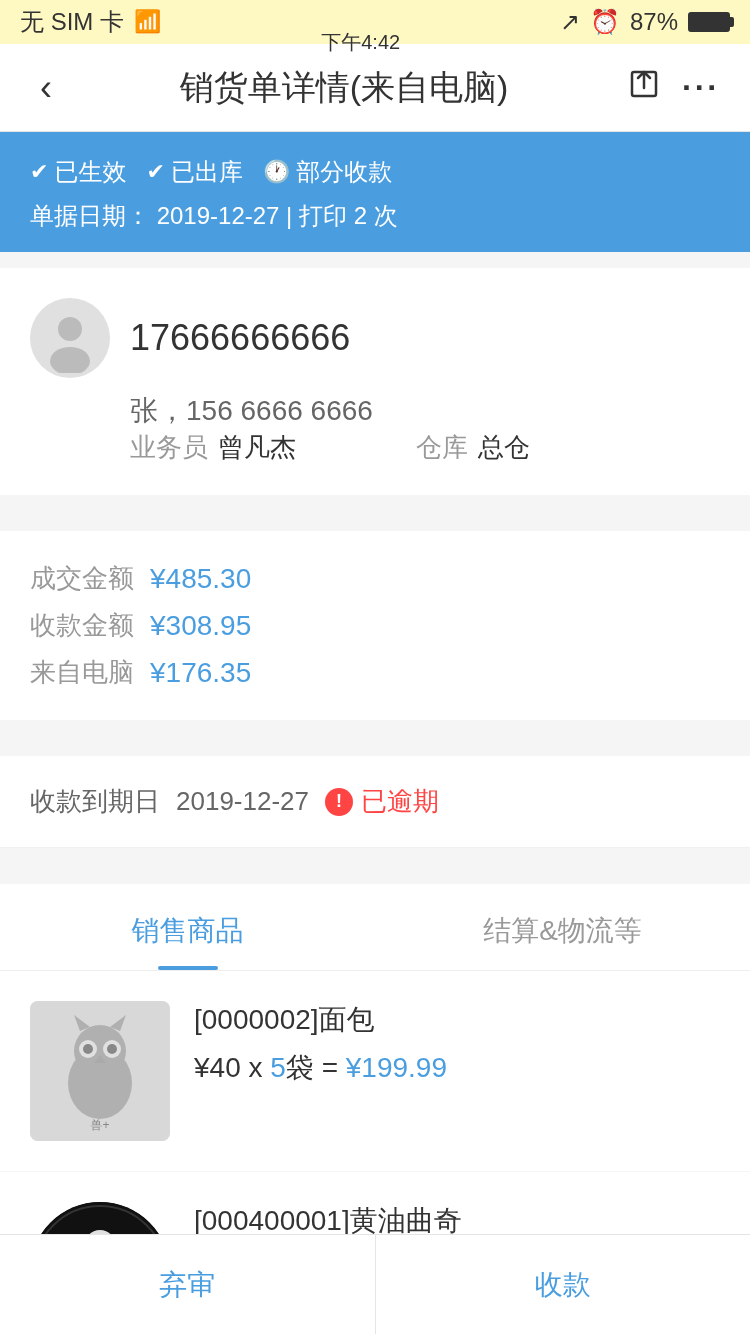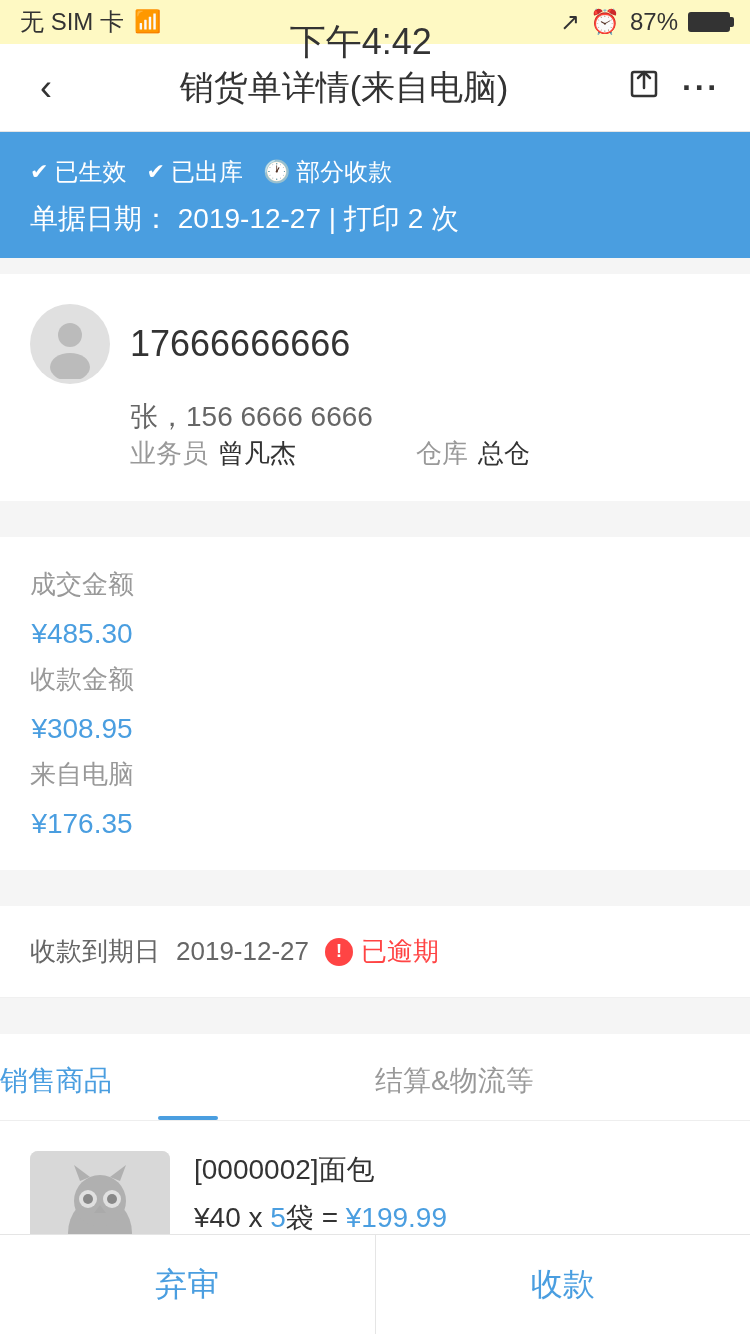--- a/index.html
+++ b/index.html
@@ -109,21 +109,21 @@
     .status-badge-partial {
       display: flex;
       align-items: center;
       gap: 6px;
       color: #fff;
       font-size: 24px;
     }
     .order-date-row {
       margin-top: 12px;
       color: #fff;
-      font-size: 28px;
+      font-size: 24px;
     }
 
     
     .customer-section {
       background: #fff;
       padding: 30px;
       margin-bottom: 20px;
     }
     .customer-top {
       display: flex;
@@ -193,21 +193,20 @@
       display: flex;
       flex-direction: column;
       align-items: flex-end;
       gap: 12px;
     }
     .amount-row {
       display: flex;
       align-items: center;
       gap: 16px;
       font-size: 26px;
-      flex-direction: column;
     }
     .amount-label { color: #999; }
     .amount-value { color: #4A9EE0; font-size: 28px; }
 
     
     .due-section {
       background: #fff;
       padding: 28px 30px;
       margin-bottom: 20px;
       display: flex;
@@ -241,21 +240,21 @@
     .tabs-section {
       background: #fff;
       margin-bottom: 0;
     }
     .tabs-row {
       display: flex;
       border-bottom: 1px solid #eee;
     }
     .tab-item {
       flex: 1;
-      text-align: left;
+      text-align: center;
       padding: 28px 0 20px;
       font-size: 28px;
       color: #999;
       cursor: pointer;
       position: relative;
     }
     .tab-item.active {
       color: #4A9EE0;
     }
     .tab-item.active::after {
@@ -339,21 +338,21 @@
       height: 100px;
       background: #fff;
       border-top: 1px solid #e5e5e5;
       display: flex;
     }
     .bottom-btn {
       flex: 1;
       display: flex;
       align-items: center;
       justify-content: center;
-      font-size: 32px;
+      font-size: 28px;
       cursor: pointer;
       color: #4A9EE0;
     }
     .bottom-btn:first-child {
       border-right: 1px solid #e5e5e5;
     }
 
     
     .section-divider {
       height: 16px;
@@ -361,21 +360,21 @@
     }
   </style>
 </head>
 <body>
 
 <div class="status-bar">
   <div class="status-left">
     <span>无 SIM 卡</span>
     <span class="wifi-icon">📶</span>
   </div>
-  <div style="font-size:36px;font-weight:500;margin-top:41px;">下午4:42</div>
+  <div style="font-size:20px;font-weight:500;margin-top:41px;">下午4:42</div>
   <div class="status-right">
     <span>↗</span>
     <span>⏰</span>
     <span>87%</span>
     <span class="battery-bar"></span>
   </div>
 </div>
 
 <div class="nav-bar">
   <span class="nav-back">‹</span>

